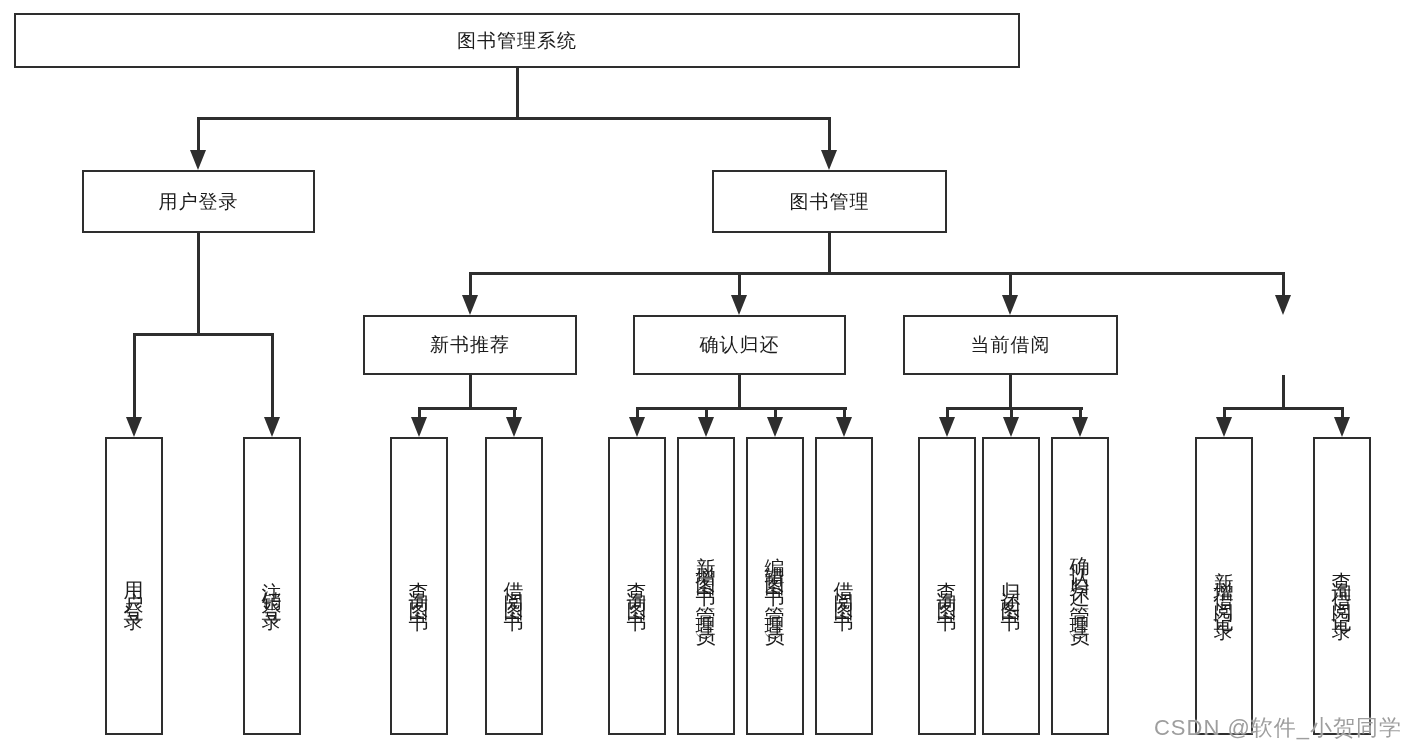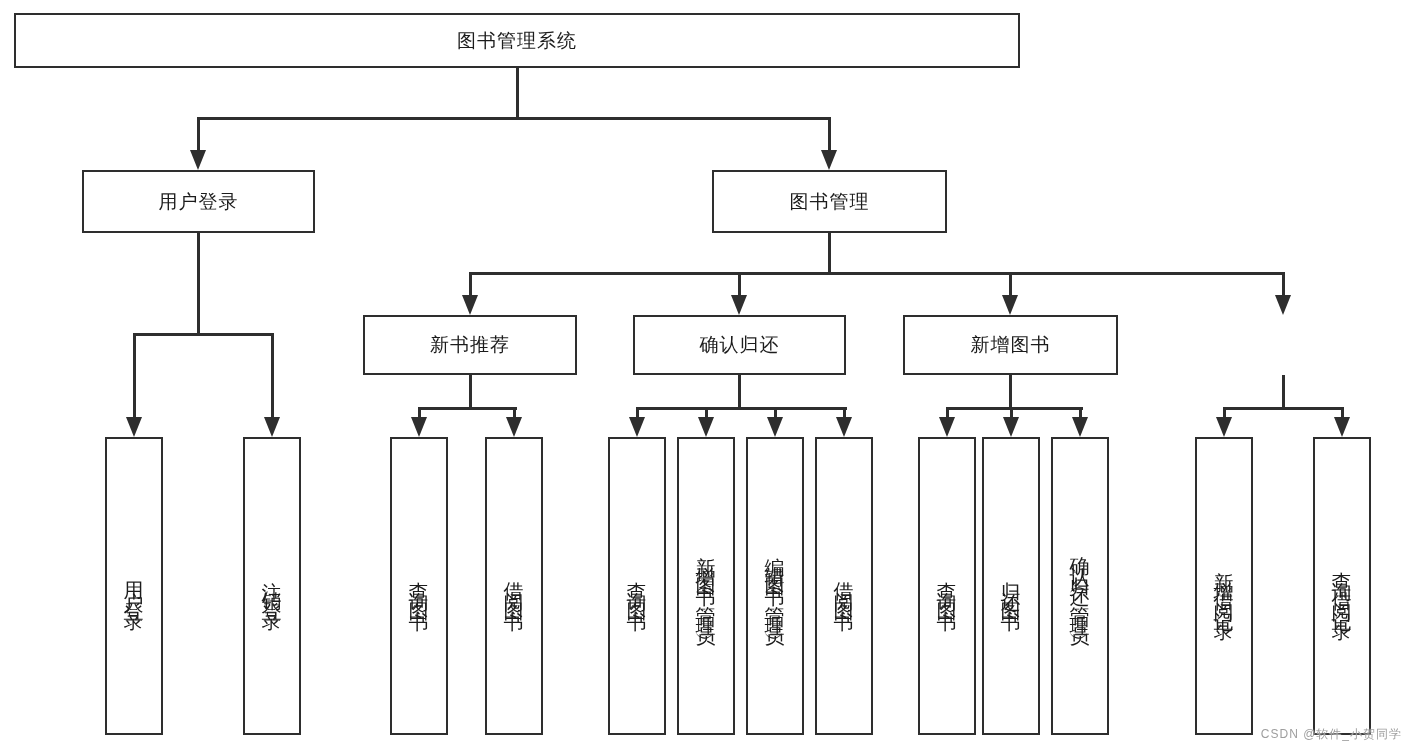--- a/index.html
+++ b/index.html
@@ -19,37 +19,37 @@
   }
   .vline { position:absolute; width:3px; background:#2e2e2e; }
   .hline { position:absolute; height:3px; background:#2e2e2e; }
   .arrow {
     position:absolute; width:0; height:0;
     border-left:8px solid transparent; border-right:8px solid transparent;
     border-top:20px solid #2e2e2e;
   }
   .watermark {
     position:absolute; right:3px; bottom:4px; color:#9e9e9e;
-    font-size:12px; letter-spacing:1px; white-space:nowrap;
+    font-size:22px; letter-spacing:1px; white-space:nowrap;
     text-shadow:0 0 2px #ffffff;
   }
 </style>
 </head>
 <body>
 
 <div class="canvas">
 
   <div class="box h" style="left:14px; top:13px; width:1006px; height:55px;">图书管理系统</div>
 
   <div class="box h" style="left:82px; top:170px; width:233px; height:63px;">用户登录</div>
   <div class="box h" style="left:712px; top:170px; width:235px; height:63px;">图书管理</div>
 
   <div class="box h" style="left:363px; top:315px; width:214px; height:60px;">新书推荐</div>
   <div class="box h" style="left:633px; top:315px; width:213px; height:60px;">确认归还</div>
-  <div class="box h" style="left:903px; top:315px; width:215px; height:60px;">新增图书</div>
+  <div class="box h" style="left:903px; top:315px; width:215px; height:60px;">当前借阅</div>
 
   <div class="box v" style="left:105px; top:437px; width:58px; height:298px;">
     <span>用户登录</span>
     </div>
   <div class="box v" style="left:243px; top:437px; width:58px; height:298px;">
     <span>注销登录</span>
     </div>
 
   <div class="box v" style="left:390px; top:437px; width:58px; height:298px;">
     <span>查询图书</span>

